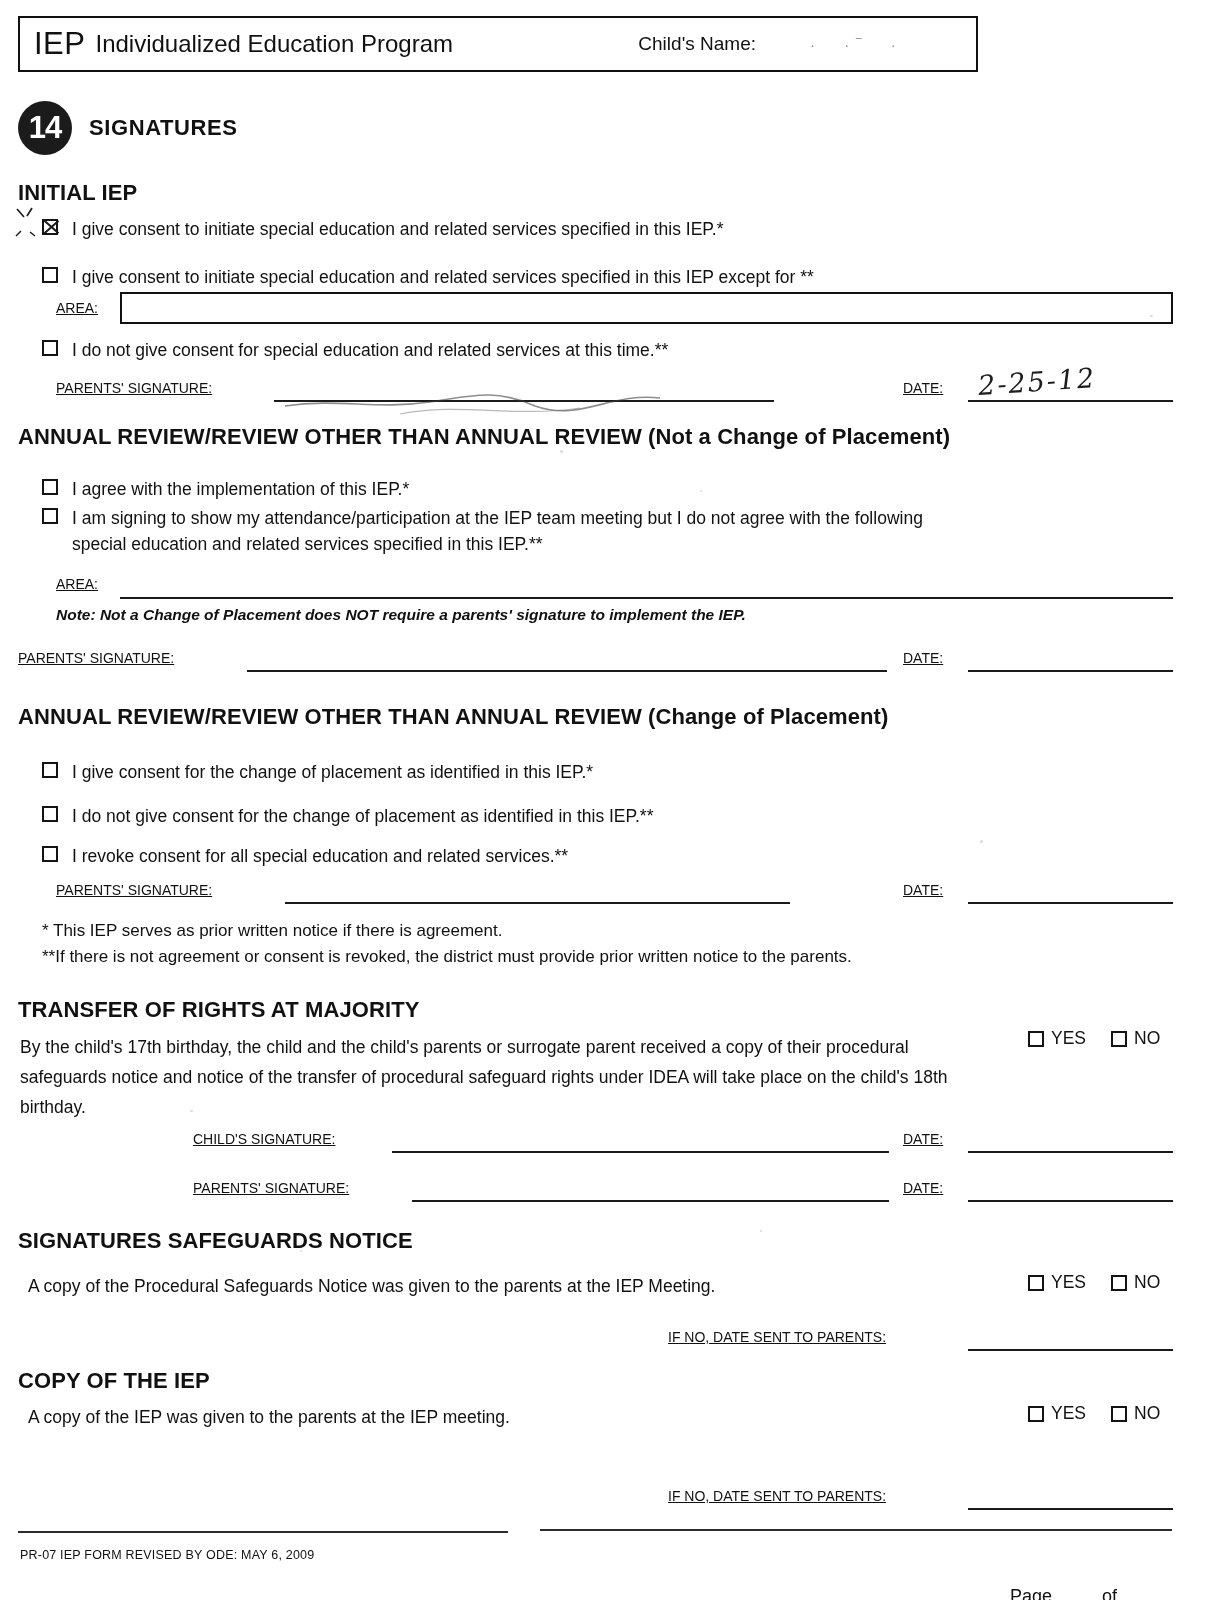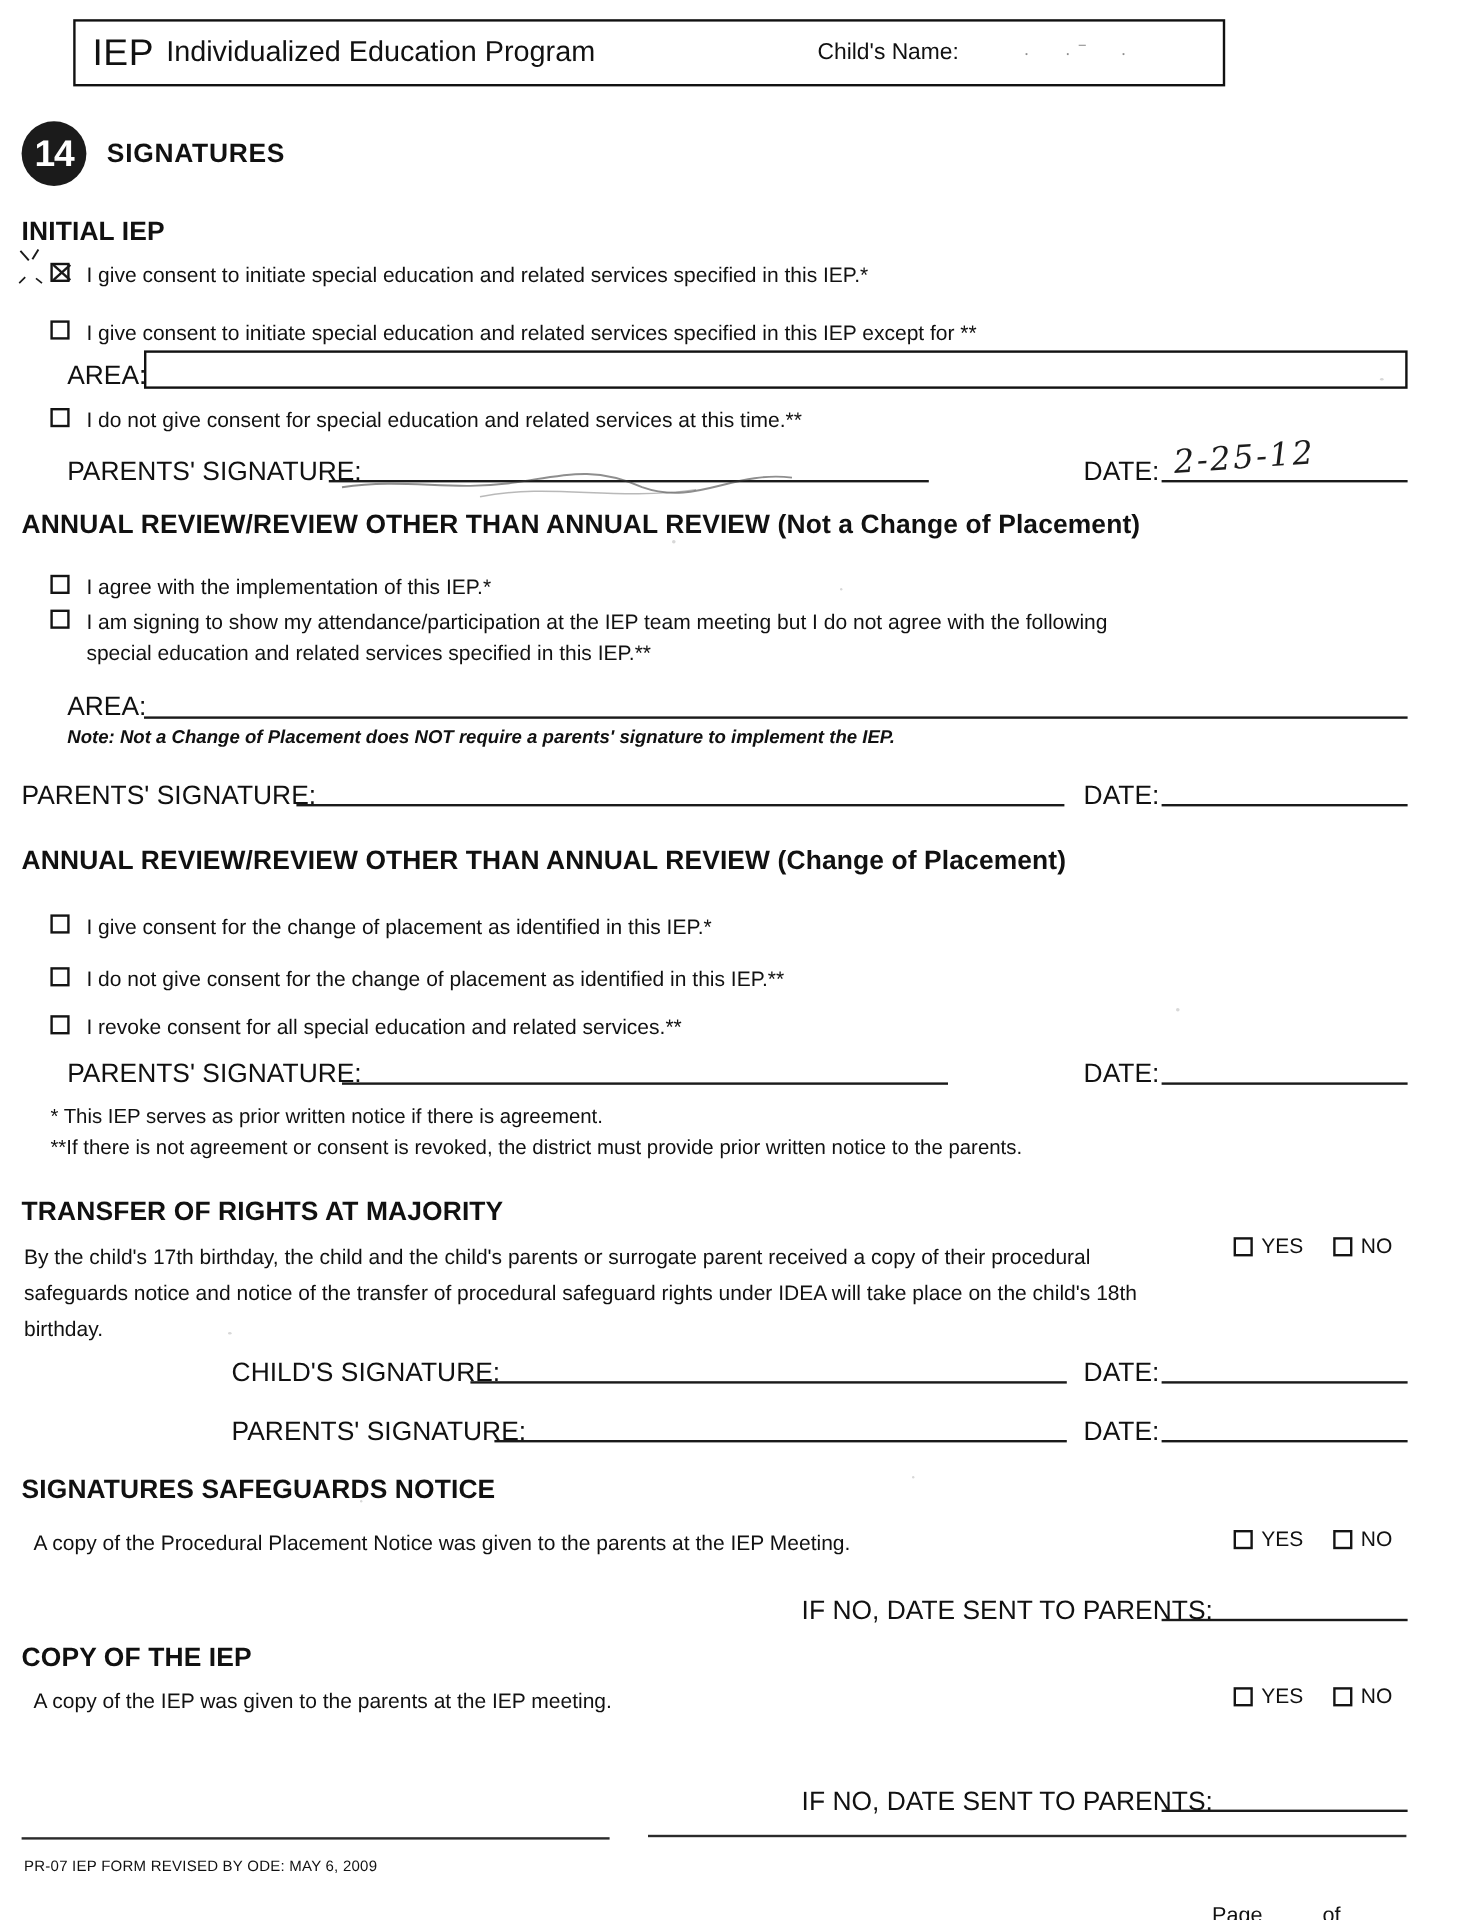--- a/index.html
+++ b/index.html
@@ -23,21 +23,20 @@
   
   .header-box {
     position: absolute;
     left: 18px;
     top: 16px;
     width: 960px;
     height: 56px;
     border: 2px solid #111;
     display: flex;
     align-items: center;
-    margin-left: 43px;
   }
   .hdr-iep {
     font-size: 31px;
     letter-spacing: 0.5px;
     margin-left: 14px;
     font-weight: 400;
   }
   .hdr-title {
     font-size: 24px;
     margin-left: 10px;
@@ -136,22 +135,23 @@
   }
   .cb-text {
     margin-left: 14px;
     font-size: 17.5px;
     line-height: 26px;
     white-space: pre-line;
   }
 
   .field-label {
     position: absolute;
-    font-size: 22px;
-    white-space: nowrap;
+    font-size: 14px;
+    white-space: nowrap;
+    text-decoration: underline;
   }
   .rule {
     position: absolute;
     border-bottom: 2px solid #1a1a1a;
     height: 0;
   }
 
   .area-box {
     position: absolute;
     border: 2px solid #111;
@@ -374,21 +374,21 @@
   <div class="field-label" style="left:903px; top:1131px;">DATE:</div>
   <div class="rule" style="left:968px; top:1151px; width:205px;"></div>
 
   <div class="field-label" style="left:193px; top:1180px;">PARENTS' SIGNATURE:</div>
   <div class="rule" style="left:412px; top:1200px; width:477px;"></div>
   <div class="field-label" style="left:903px; top:1180px;">DATE:</div>
   <div class="rule" style="left:968px; top:1200px; width:205px;"></div>
 
   <div class="sec-head" style="left:18px; top:1228px;">SIGNATURES SAFEGUARDS NOTICE</div>
 
-  <div class="para" style="left:28px; top:1271px; width:900px;">A copy of the Procedural Placement Notice was given to the parents at the IEP Meeting.</div>
+  <div class="para" style="left:28px; top:1271px; width:900px;">A copy of the Procedural Safeguards Notice was given to the parents at the IEP Meeting.</div>
 
   <div class="yesno" style="left:1028px; top:1272px;">
     <span class="cbox"></span>
     <span>YES</span>
     <span class="gap"></span>
     <span class="cbox"></span>
     <span>NO</span>
   </div>
 
   <div class="field-label" style="left:668px; top:1329px;">IF NO, DATE SENT TO PARENTS:</div>

